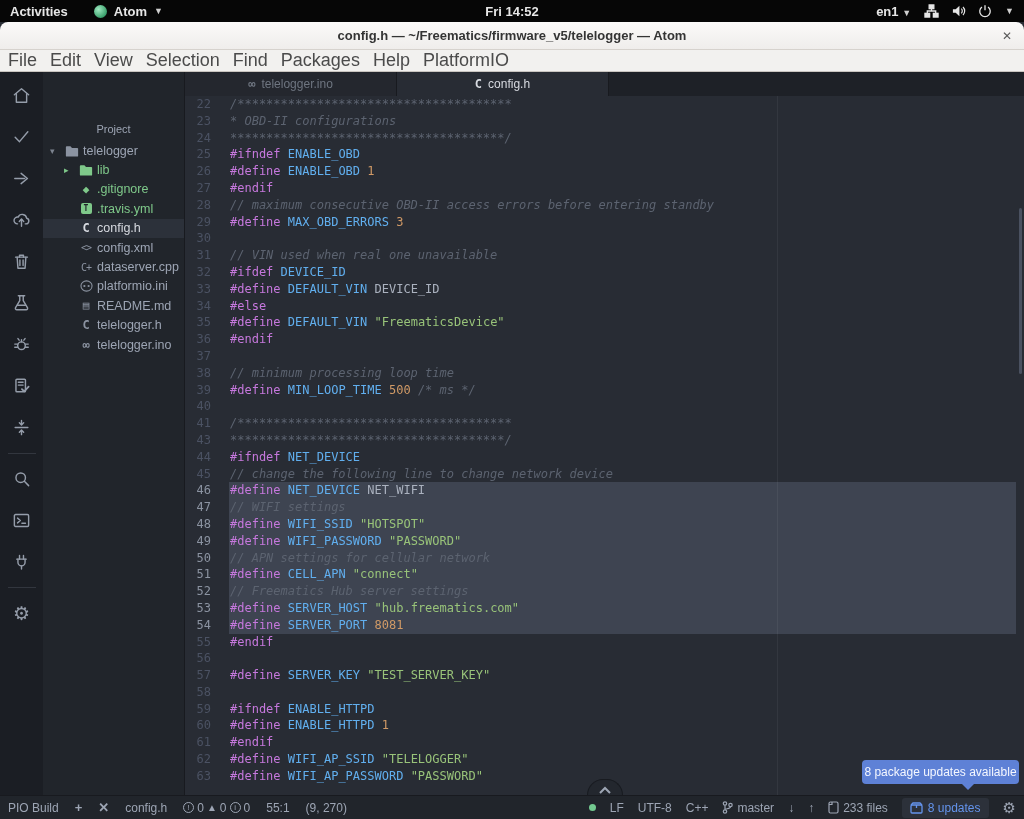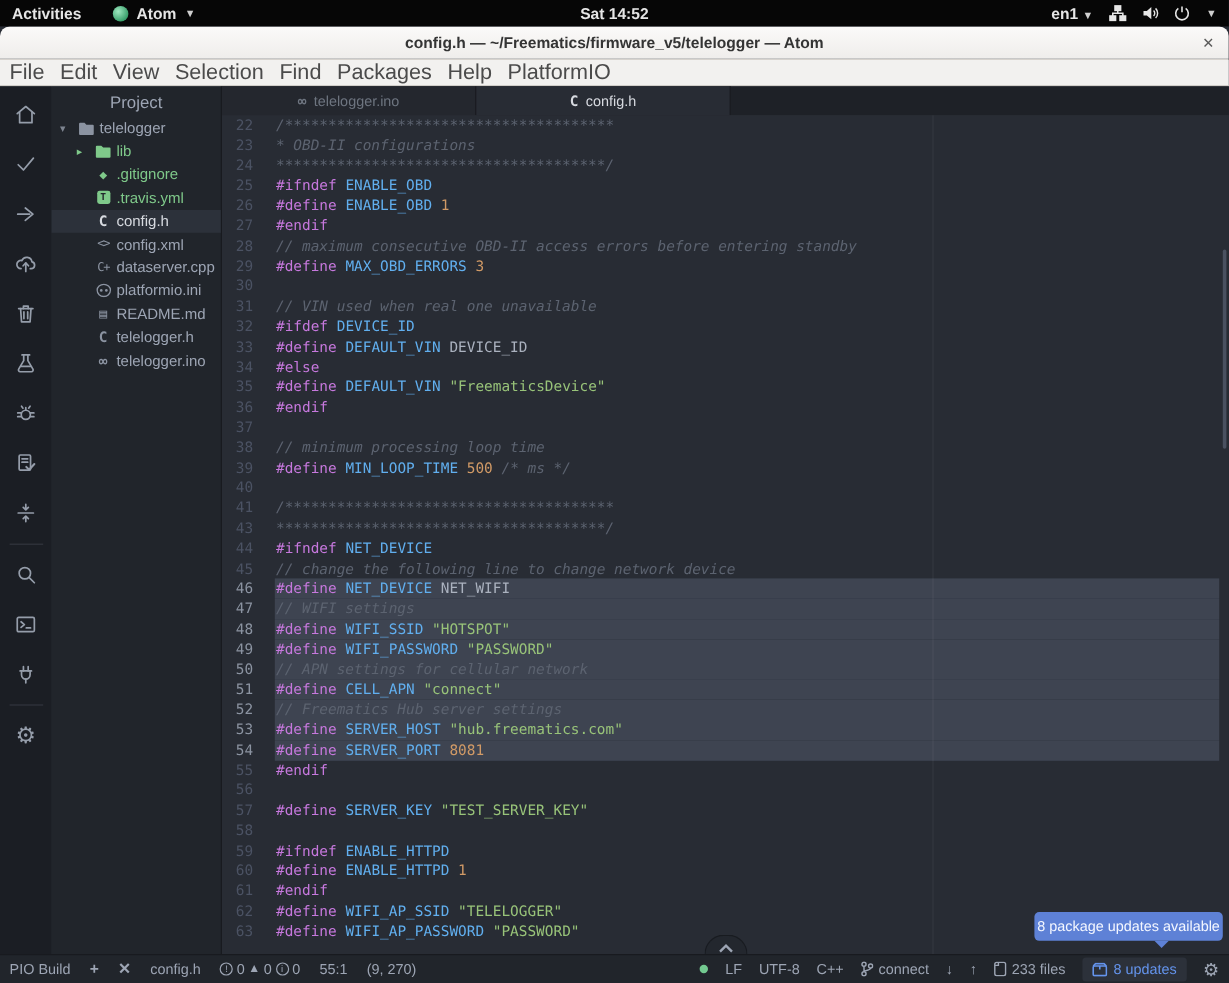--- a/index.html
+++ b/index.html
@@ -39,21 +39,21 @@
   #pio-toolbar { position:absolute; left:0; top:0; width:43px; height:723px; background:#1b1e24;
                  display:flex; flex-direction:column; align-items:center; padding-top:13px; }
   .pio-icon { width:20px; height:20px; margin-bottom:21.5px; display:flex; align-items:center; justify-content:center; }
   .pio-icon svg { display:block; }
   .pio-divider { width:28px; height:1px; background:#32363e; margin:-6px 0 15px 0; }
 
   
   #project { position:absolute; left:43px; top:0; width:142px; height:723px; background:#21252b;
              border-right:1px solid #181a1f; }
   #project-header { height:25px; display:flex; align-items:center; justify-content:center;
-                    color:#9da5b4; font-size:14px; }
+                    color:#9da5b4; font-size:11px;margin-top:44px; }
   .tree-row { height:19.4px; display:flex; align-items:center; font-size:12.5px; color:#9da5b4;
               white-space:nowrap; overflow:hidden; }
   .tree-row.depth0 { padding-left:7px; }
   .tree-row.depth1 { padding-left:21px; }
   .tree-row.selected { background:#2c313a; color:#d7dae0; }
   .tree-row.green { color:#7fc98a; }
   .tree-chevron { width:13px; font-size:9px; color:#7d8490; flex:0 0 13px; }
   .tree-row.green .tree-chevron { color:#7fc98a; }
   .tree-ico { width:18px; flex:0 0 18px; display:flex; align-items:center; justify-content:center;
               font-family:"DejaVu Sans Mono", monospace; font-size:11px; }
@@ -125,21 +125,21 @@
 
   <div id="topbar">
     <div class="tb-left">
       <span>Activities</span>
       <span id="tb-atom">
         <span id="atom-dot"></span>
         <span>Atom</span>
         <span class="tb-caret">▼</span>
       </span>
     </div>
-    <span id="tb-clock">Sat 14:52</span>
+    <span id="tb-clock">Fri 14:52</span>
     <div class="tb-right">
       <span>
         <span>en1</span>
         <span class="tb-caret"> ▼</span>
       </span>
       <span id="tray-icons" style="display: flex; gap: 12px; align-items: center;">
           <span style="display: flex;">
             <svg width="15" height="14" viewBox="0 0 16 15" fill="none" stroke="#e6e6e6" stroke-width="1.4">
               <rect x="5.5" y="1" width="5" height="4" fill="#e6e6e6"></rect>
               <rect x="1" y="10" width="5" height="4" fill="#e6e6e6"></rect>
@@ -453,21 +453,21 @@
       <span class="sb-item">LF</span>
       <span class="sb-item">UTF-8</span>
       <span class="sb-item">C++</span>
       <span class="sb-item">
         <svg width="11" height="13" viewBox="0 0 11 13">
           <circle cx="3" cy="2.5" r="1.7" fill="none" stroke="#9da5b4" stroke-width="1.2"></circle>
           <circle cx="3" cy="10.5" r="1.7" fill="none" stroke="#9da5b4" stroke-width="1.2"></circle>
           <circle cx="8.5" cy="4" r="1.7" fill="none" stroke="#9da5b4" stroke-width="1.2"></circle>
           <path d="M3 4.2 V8.8 M8.5 5.7 C8.5 8, 3 7.5, 3 8.8" fill="none" stroke="#9da5b4" stroke-width="1.2"></path>
         </svg>
-        <span>connect</span>
+        <span>master</span>
       </span>
       <span class="sb-item">↓</span>
       <span class="sb-item">↑</span>
       <span class="sb-item">
         <svg width="11" height="13" viewBox="0 0 11 13">
           <rect x="1" y="1" width="9" height="11" rx="1.5" fill="none" stroke="#9da5b4" stroke-width="1.2"></rect>
           <path d="M4 1 V3.5 H1" fill="none" stroke="#9da5b4" stroke-width="1.2"></path>
         </svg>
         <span>233 files</span>
       </span>

